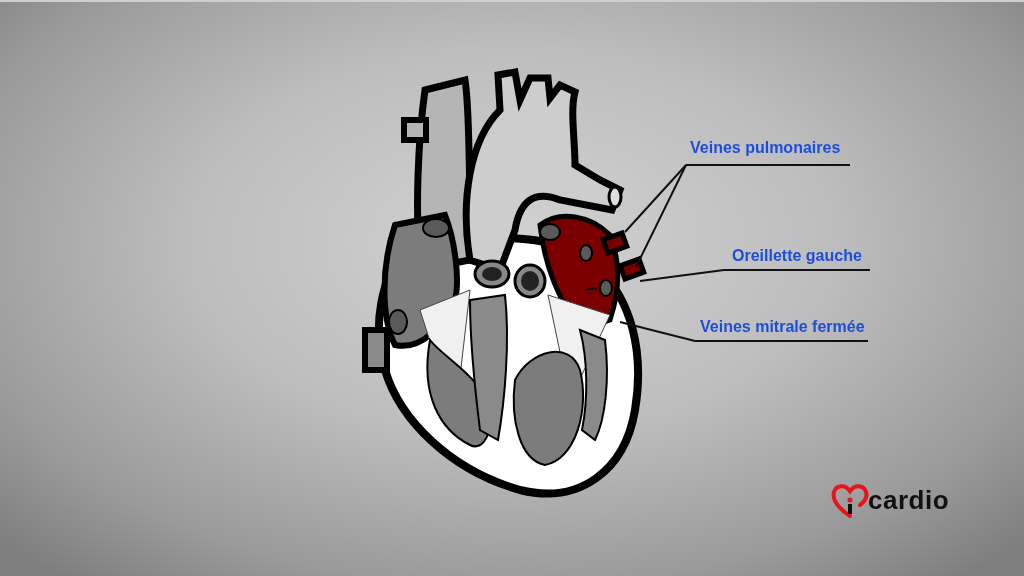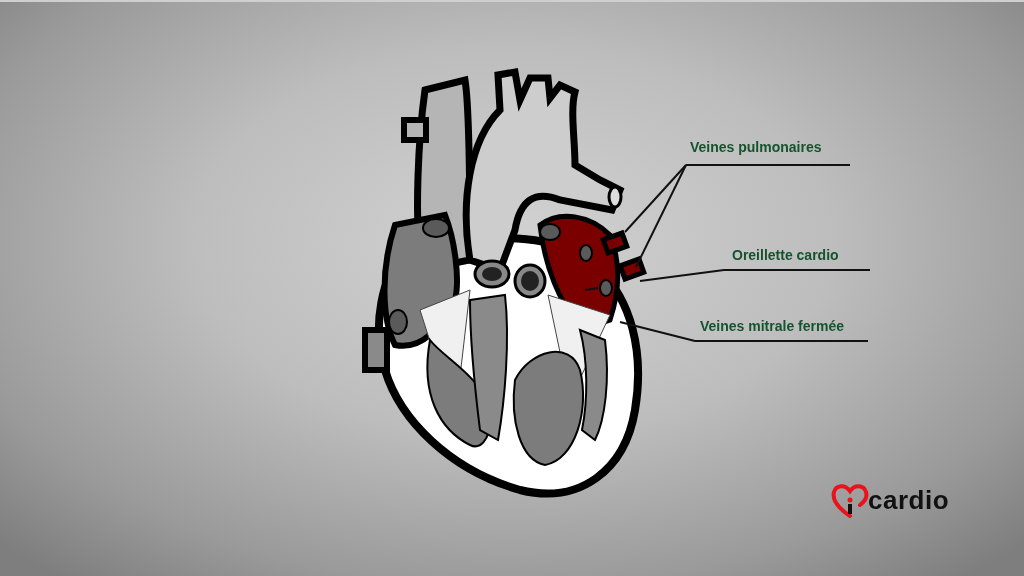--- a/index.html
+++ b/index.html
@@ -1,21 +1,21 @@
 <!DOCTYPE html>
 <html><head>
 <meta charset="utf-8">
 <style>
   html,body{margin:0;padding:0;}
   body{width:1024px;height:576px;overflow:hidden;position:relative;
     background:radial-gradient(ellipse 70% 75% at 50% 42%, #d2d2d2 0%, #bdbdbd 45%, #9a9a9a 80%, #7e7e7e 100%);
     font-family:"Liberation Sans",sans-serif;}
   .topline{position:absolute;left:0;top:0;width:1024px;height:2px;background:#cfcfcf;}
   svg.heart{position:absolute;left:0;top:0;}
-  .label{position:absolute;font-weight:bold;font-size:14px;color:#14532d;white-space:nowrap;
+  .label{position:absolute;font-weight:bold;font-size:16px;color:#1d4ed8;white-space:nowrap;
     font-family:"Liberation Sans",sans-serif;}
   .logo{position:absolute;left:830px;top:480px;display:flex;align-items:center;}
   .logo-text{font-size:26px;font-weight:bold;color:#111;letter-spacing:0.5px;margin-left:-2px;}
 </style>
 </head>
 <body>
 
 <div class="topline"></div>
 
 <svg class="heart" width="1024" height="576" viewBox="0 0 1024 576">
@@ -60,21 +60,21 @@
     <line x1="686" y1="165" x2="636" y2="267"></line>
     <line x1="724" y1="270" x2="870" y2="270"></line>
     <line x1="724" y1="270" x2="640" y2="281"></line>
     <line x1="598" y1="288" x2="585" y2="290"></line>
     <line x1="695" y1="341" x2="868" y2="341"></line>
     <line x1="695" y1="341" x2="620" y2="322"></line>
   </g>
 </svg>
 
 <div class="label" style="left:690px;top:139px;">Veines pulmonaires</div>
-<div class="label" style="left:732px;top:247px;">Oreillette cardio</div>
+<div class="label" style="left:732px;top:247px;">Oreillette gauche</div>
 <div class="label" style="left:700px;top:318px;">Veines mitrale fermée</div>
 
 <div class="logo">
   <svg width="40" height="40" viewBox="0 0 40 40">
     <path d="M20 36 C8 28 2 20 4 12 C6 5 15 4 20 11 C25 4 34 5 36 12 C38 18 34 22 30 25" fill="none" stroke="#e8131b" stroke-width="4" stroke-linecap="round"></path>
     <circle cx="20" cy="20" r="2.5" fill="#e8131b"></circle>
     <rect x="18" y="24" width="4" height="10" fill="#111"></rect>
   </svg>
   <span class="logo-text">cardio</span>
 </div>

